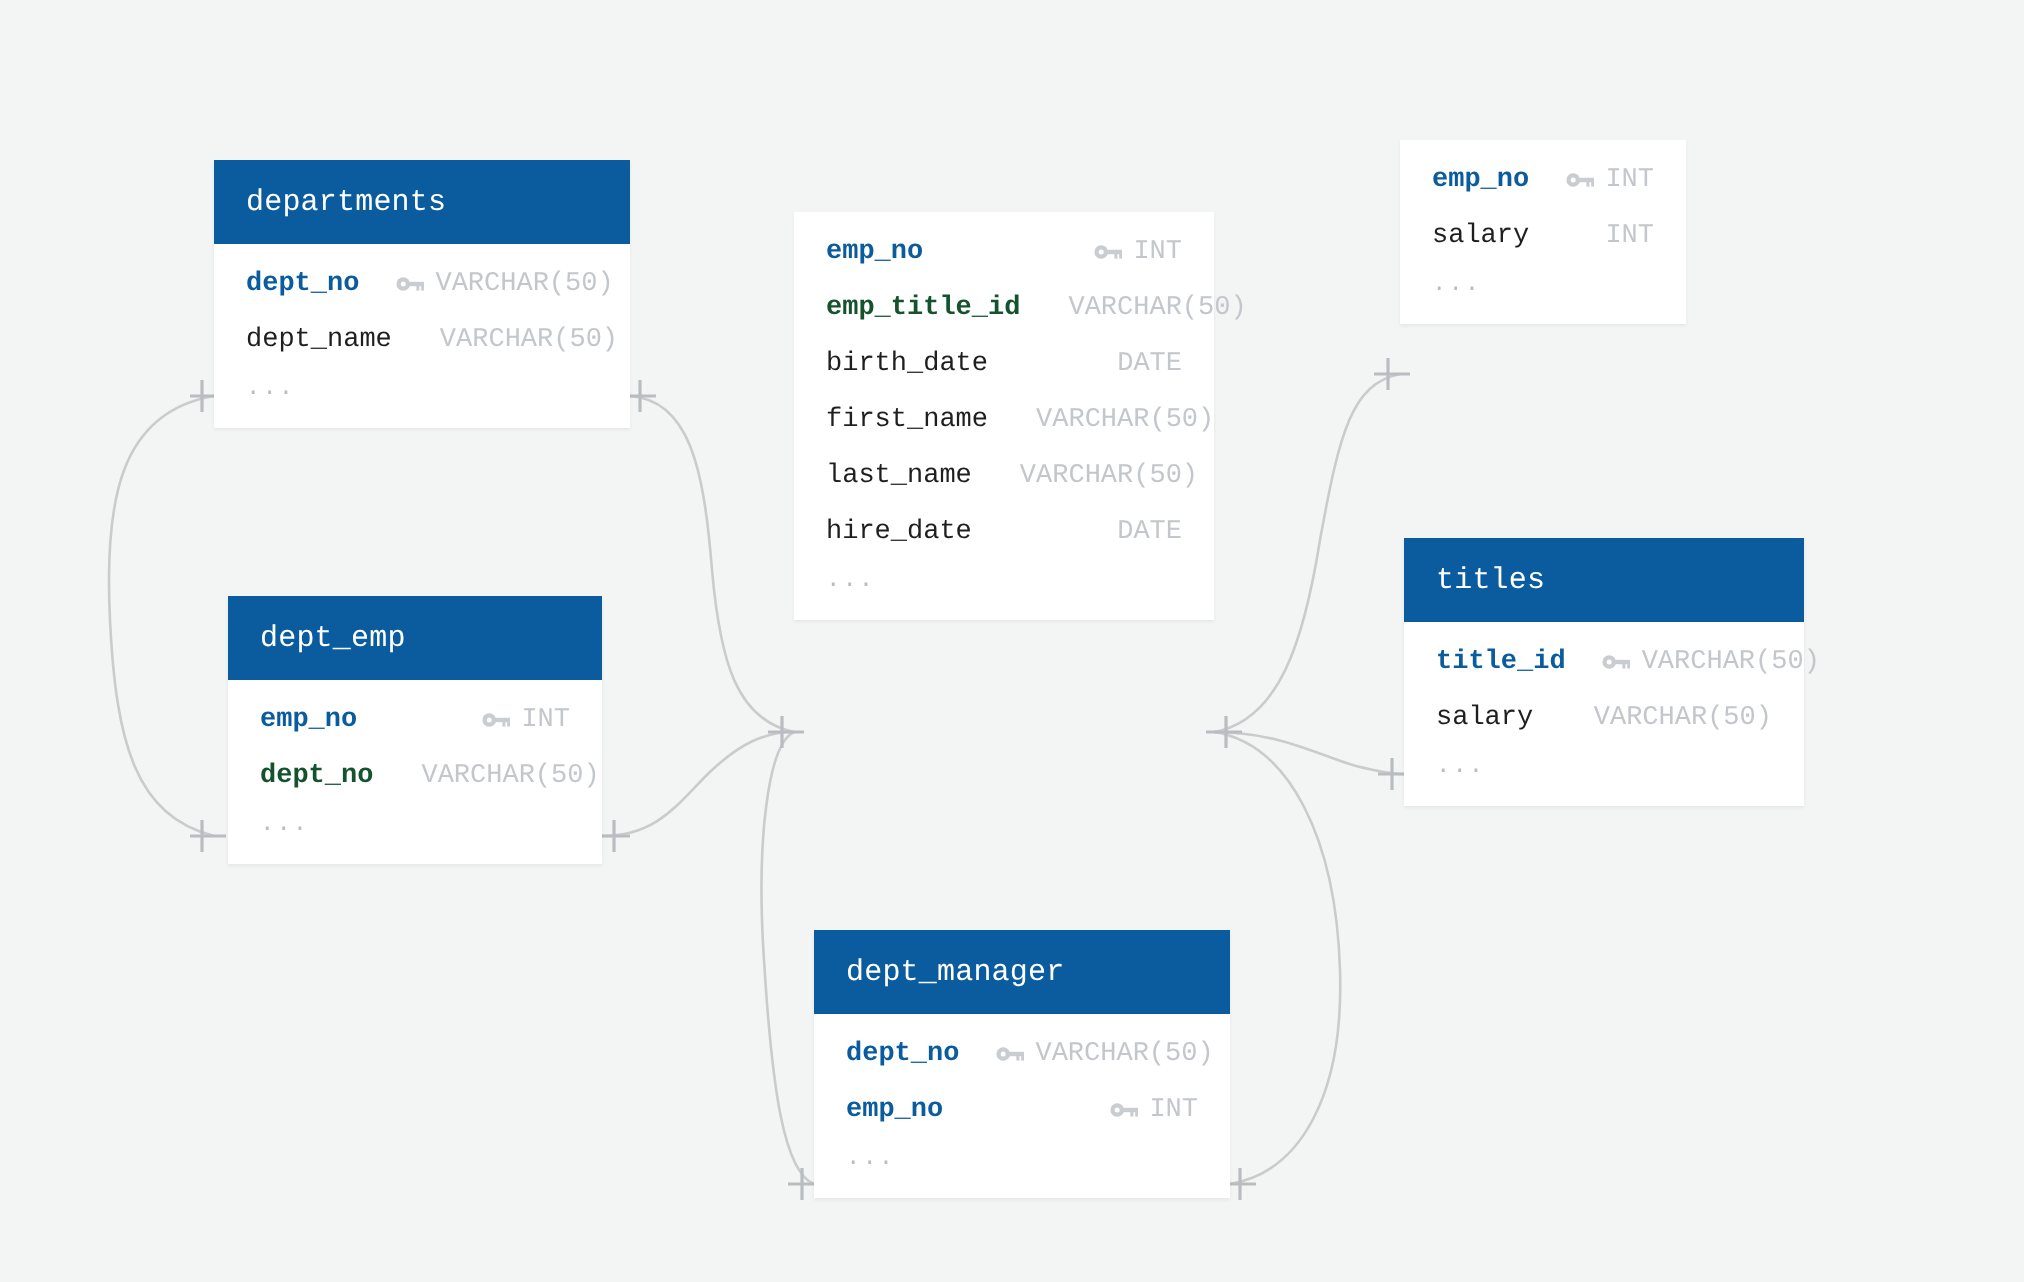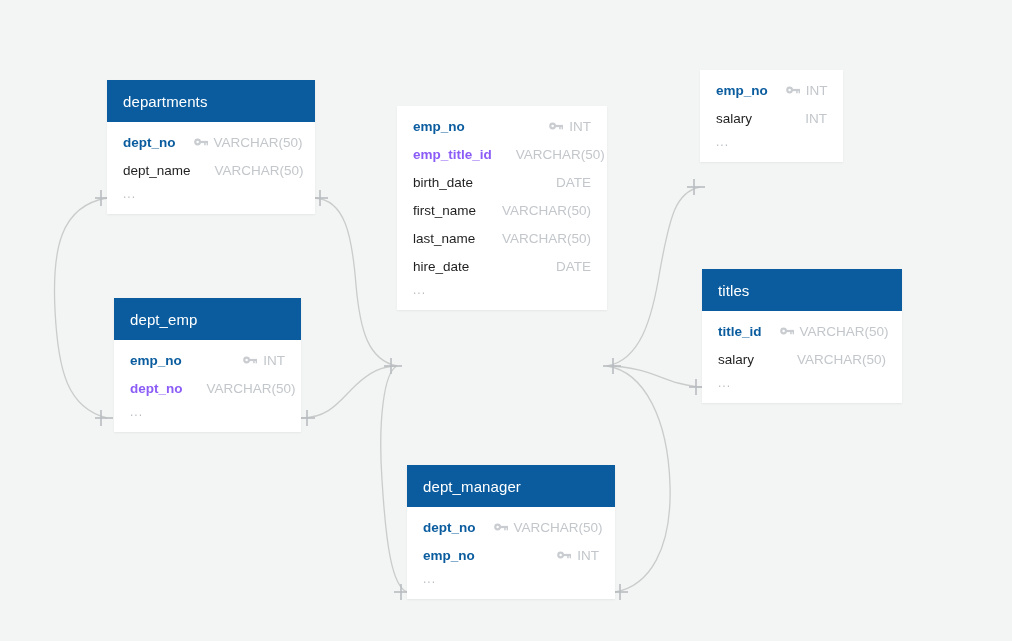--- a/index.html
+++ b/index.html
@@ -12,20 +12,21 @@
     background: #f3f5f4;
     font-family: "Liberation Sans", sans-serif;
     overflow: hidden;
     position: relative;
   }
   #canvas {
     position: absolute;
     inset: 0;
     width: 800px;
     height: 641px;
+    font-family: Liberation Mono, monospace;
   }
   #edges {
     position: absolute;
     left: 0;
     top: 0;
     width: 1012px;
     height: 641px;
     pointer-events: none;
     z-index: 1;
   }
@@ -58,21 +59,21 @@
   .field-name {
     font-size: 13.5px;
     color: #1f1f1f;
     flex: 0 0 auto;
   }
   .field-name.pk {
     color: #0a5c9e;
     font-weight: bold;
   }
   .field-name.fk {
-    color: #8b5cf6;
+    color: #14532d;
     font-weight: bold;
   }
   .field-right {
     display: flex;
     align-items: center;
     gap: 6px;
     flex: 0 0 auto;
     margin-left: 18px;
   }
   .field-type {

